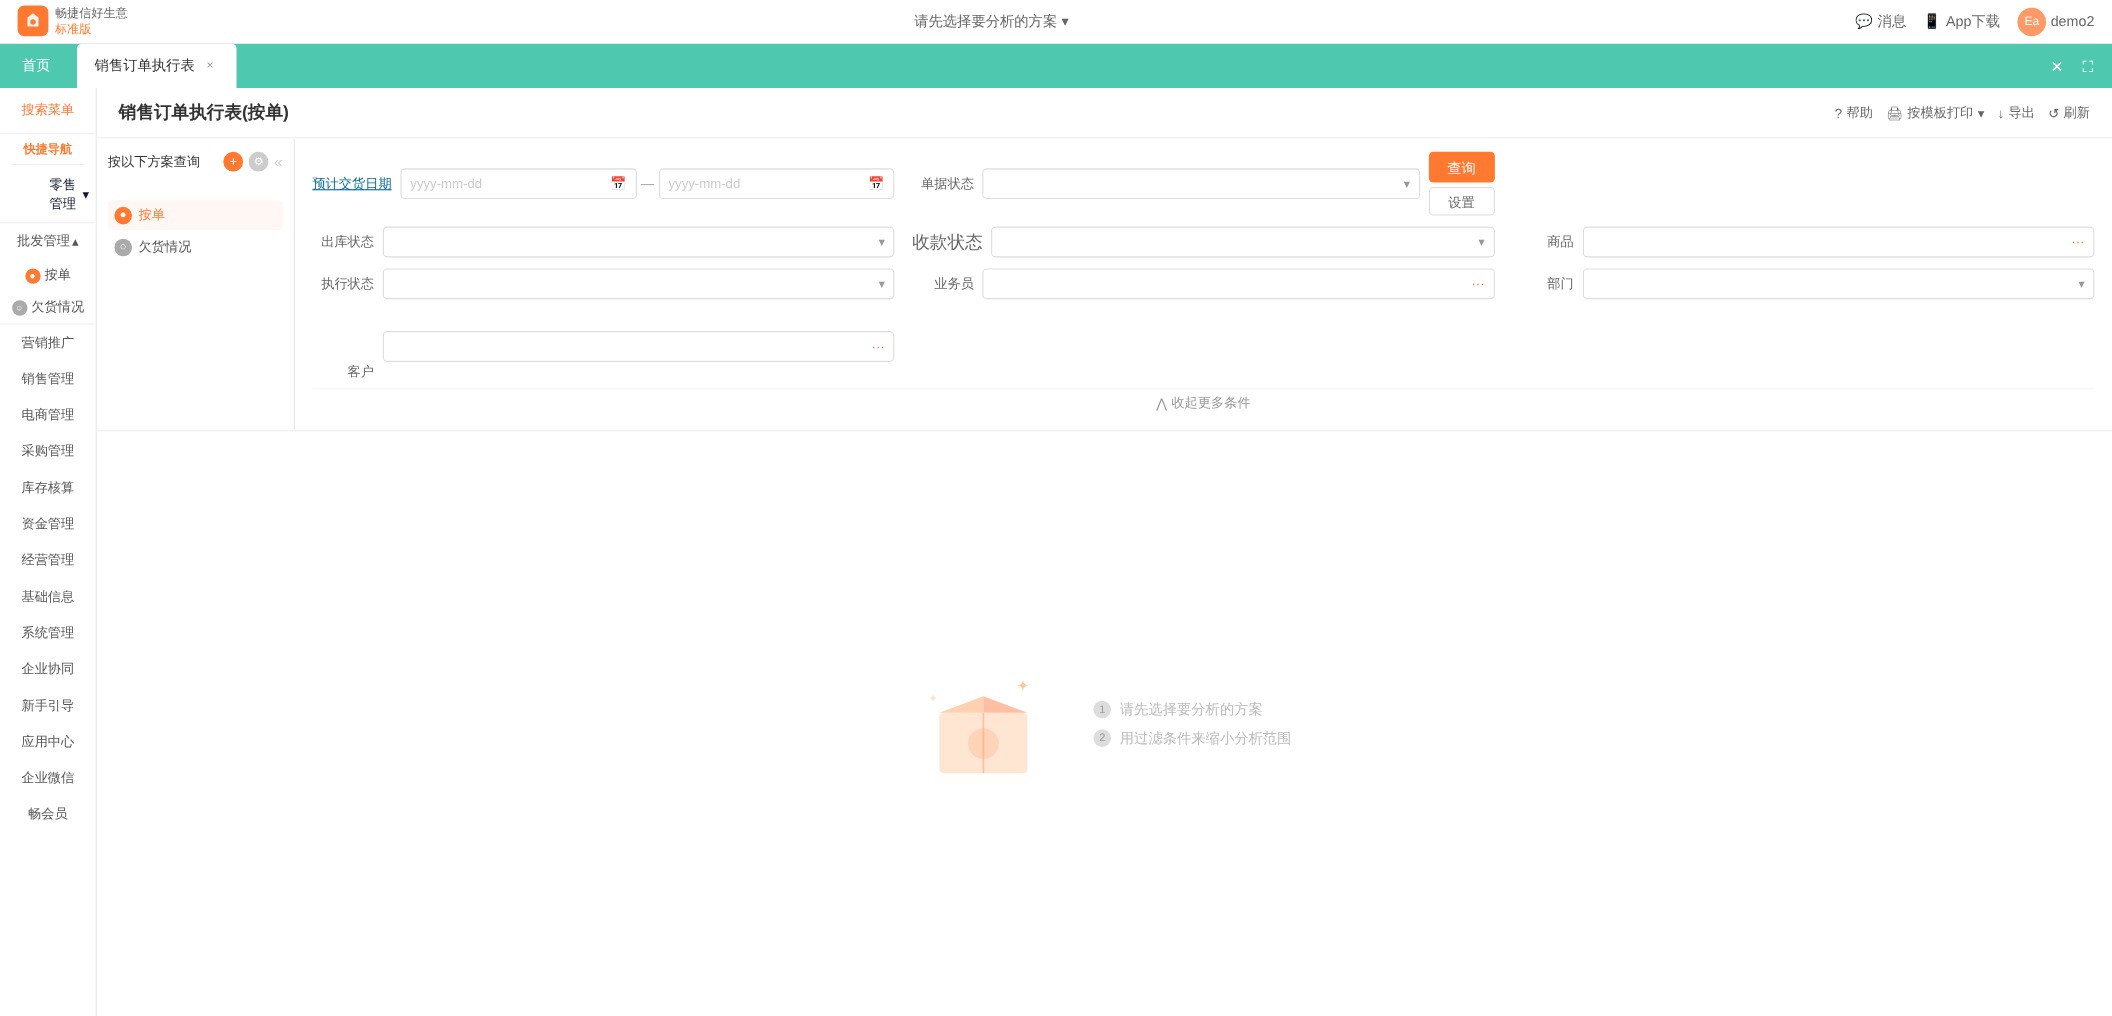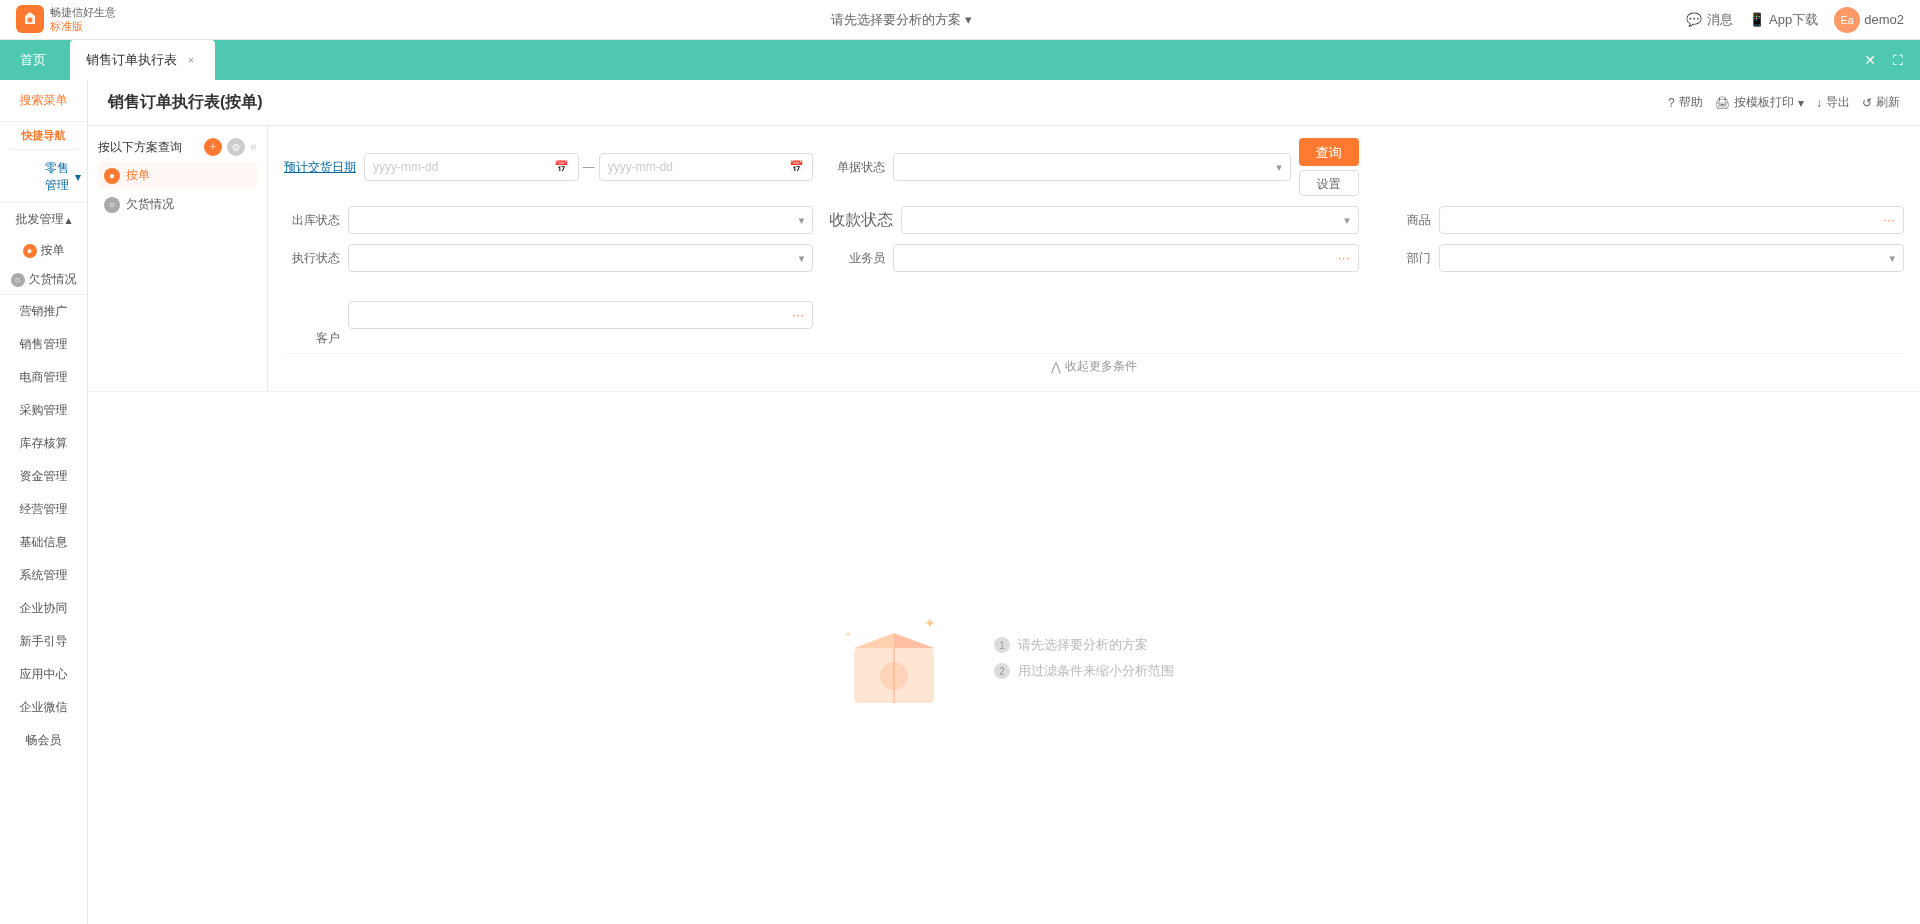--- a/index.html
+++ b/index.html
@@ -28,21 +28,21 @@
     
     .main-layout { display: flex; flex: 1; overflow: hidden; }
 
     
     .sidebar { width: 88px; background: white; border-right: 1px solid #e8e8e8; display: flex; flex-direction: column; overflow-y: auto; flex-shrink: 0; }
     .sidebar-search { padding: 8px 10px; border-bottom: 1px solid #f0f0f0; }
     .sidebar-search-btn { width: 100%; text-align: center; color: #ff7a30; font-size: 12px; cursor: pointer; padding: 4px 0; }
     .sidebar-nav-title { padding: 6px 10px 4px; font-size: 11px; color: #ff7a30; font-weight: bold; text-align: center; cursor: pointer; }
     .sidebar-divider { height: 1px; background: #f0f0f0; margin: 2px 10px; }
     .sidebar-item { padding: 8px 6px; text-align: center; font-size: 12px; color: #555; cursor: pointer; display: flex; align-items: center; justify-content: center; }
-    .sidebar-item.active { color: #0369a1; margin-left: 35px; }
+    .sidebar-item.active { color: #0f172a; margin-left: 35px; }
     .sidebar-item.has-arrow { justify-content: center; gap: 2px; }
     .sidebar-group { border-bottom: 1px solid #f0f0f0; }
     .sidebar-sub-item { padding: 6px 6px; text-align: center; font-size: 12px; color: #555; cursor: pointer; }
 
     
     .content { flex: 1; overflow: auto; background: #f5f5f5; display: flex; flex-direction: column; }
 
     
     .page-header { background: white; padding: 12px 20px 0; border-bottom: 1px solid #e8e8e8; display: flex; align-items: center; justify-content: space-between; flex-shrink: 0; }
     .page-title { font-size: 16px; font-weight: bold; color: #333; padding-bottom: 12px; }
@@ -214,21 +214,21 @@
           <span>↺</span>
           <span>刷新</span>
         </div>
       </div>
     </div>
 
     <div class="page-content">
       <div style="display:flex;background:white;">
 
         <div style="width:180px;border-right:1px solid #e8e8e8;padding:12px 10px;flex-shrink:0;">
-          <div style="display:flex;align-items:center;justify-content:space-between;margin-bottom:6px;font-family:Liberation Serif, serif;">
+          <div style="display:flex;align-items:center;justify-content:space-between;margin-bottom:26px;">
             <span style="font-size:12px;color:#333;font-weight:500;">按以下方案查询</span>
             <div style="display:flex;gap:5px;align-items:center;">
               <div style="width:18px;height:18px;border-radius:50%;background:#ff7a30;display:flex;align-items:center;justify-content:center;color:white;font-size:12px;cursor:pointer;">+</div>
               <div style="width:18px;height:18px;border-radius:50%;background:#ccc;display:flex;align-items:center;justify-content:center;color:white;font-size:10px;cursor:pointer;">⚙</div>
               <div style="font-size:14px;color:#ccc;cursor:pointer;">«</div>
             </div>
           </div>
           <div style="display:flex;align-items:center;gap:6px;padding:5px 6px;cursor:pointer;border-radius:4px;background:#fff7f3;">
             <div style="width:16px;height:16px;border-radius:50%;background:#ff7a30;display:flex;align-items:center;justify-content:center;color:white;font-size:10px;">●</div>
             <span style="font-size:12px;color:#ff7a30;">按单</span>

